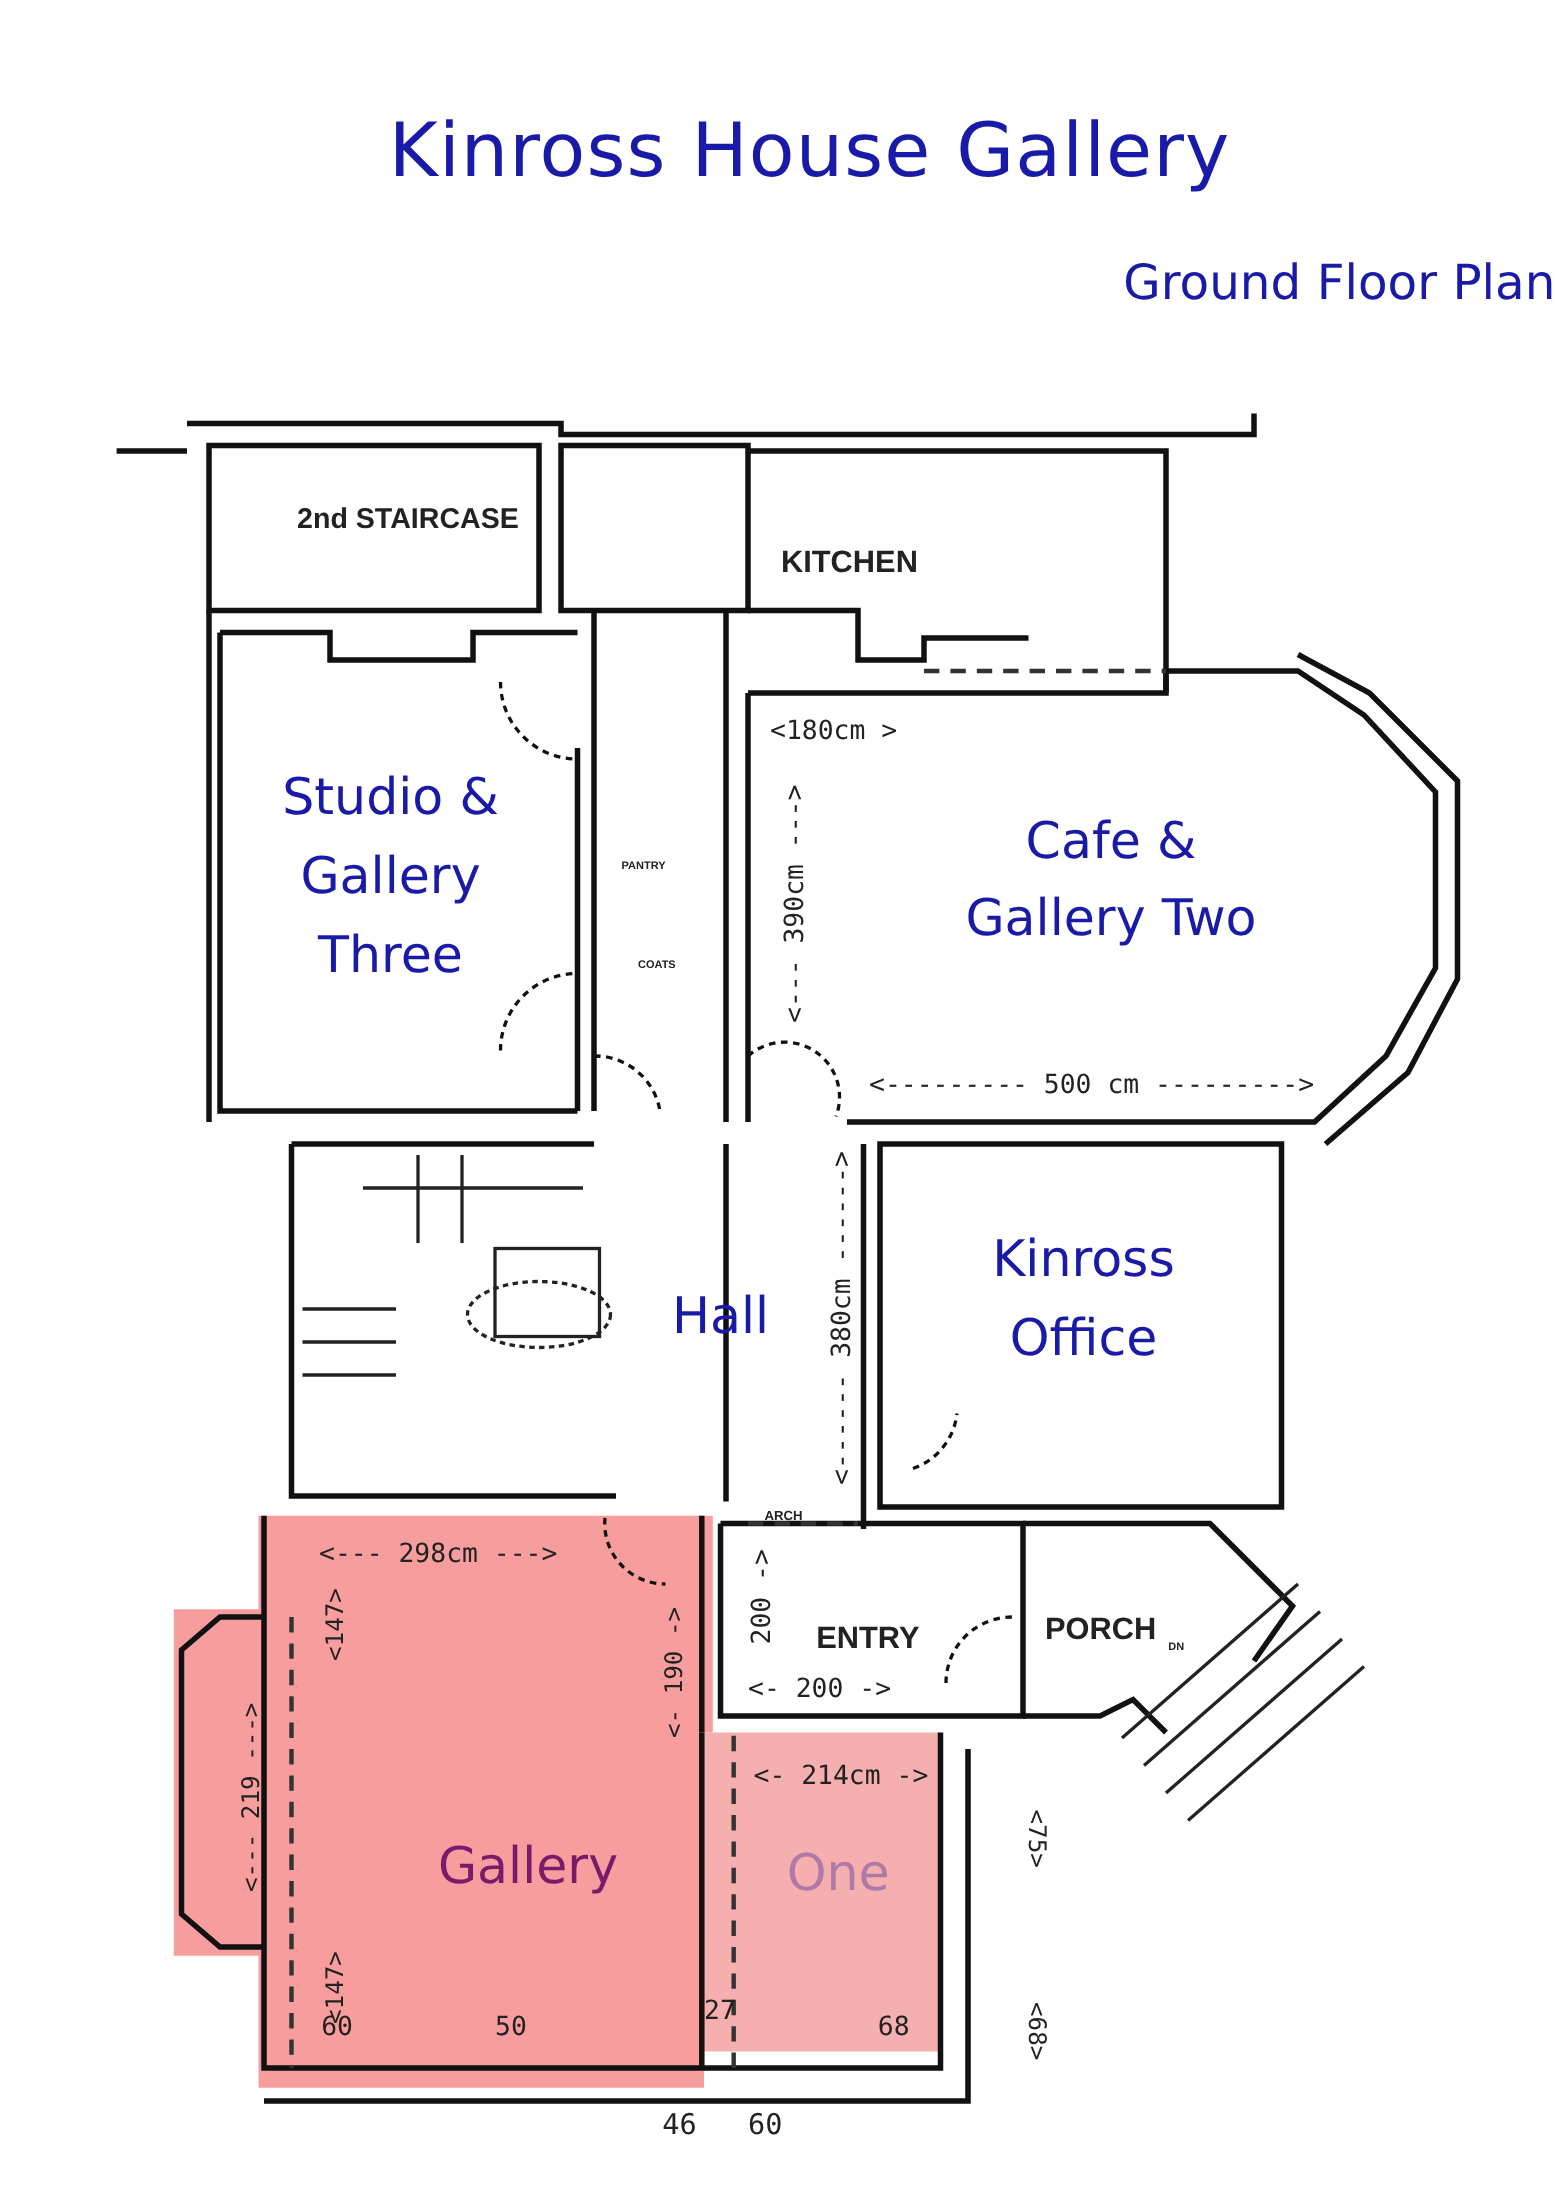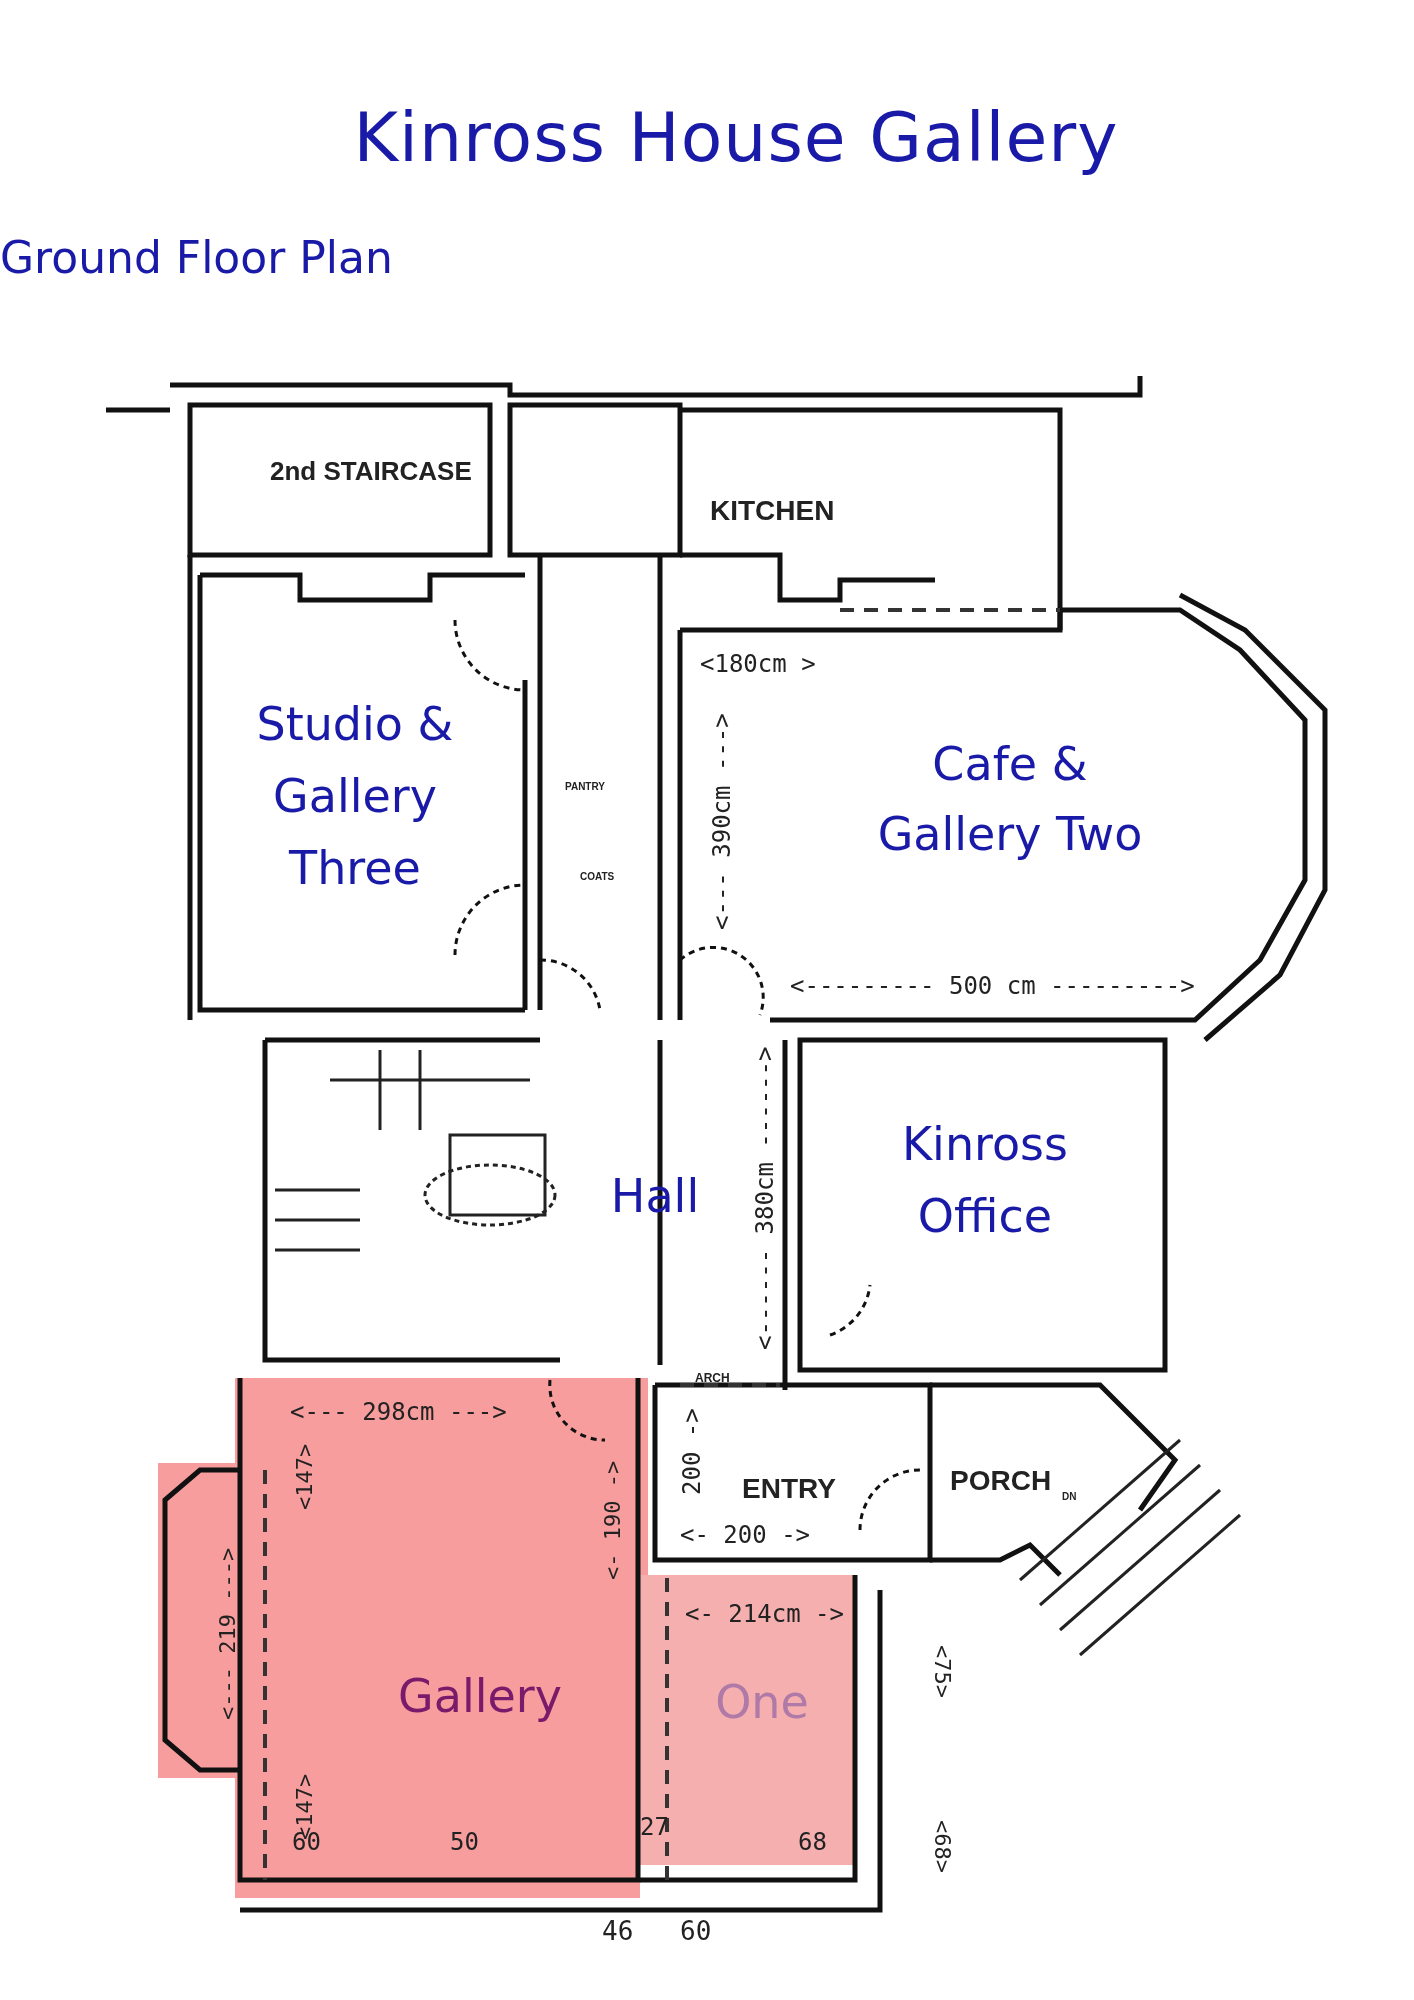--- a/index.html
+++ b/index.html
@@ -1,18 +1,18 @@
 <!DOCTYPE html>
 <html><head>
 <meta charset="utf-8">
 <style>
   html,body{margin:0;padding:0;background:#ffffff;}
   body{width:1414px;height:2000px;position:relative;overflow:hidden;font-family:"DejaVu Sans",sans-serif;}
   .title{position:absolute;left:0;width:1414px;top:98px;text-align:center;font-family:"DejaVu Sans",sans-serif;font-size:68px;color:#1a1aa8;letter-spacing:1px;padding-left:29px;}
-  .subtitle{position:absolute;left:0;width:1414px;top:232px;text-align:left;font-family:"DejaVu Sans",sans-serif;font-size:44px;color:#1a1aa8;}
+  .subtitle{position:absolute;left:0;width:1414px;top:232px;text-align:right;font-family:"DejaVu Sans",sans-serif;font-size:44px;color:#1a1aa8;}
   svg.plan{position:absolute;left:0;top:0;}
   .room-label{font-family:"DejaVu Sans",sans-serif;fill:#1a1aa8;}
   .dim{font-family:"DejaVu Sans Mono",monospace;fill:#222;}
   .small{font-family:"Liberation Sans",sans-serif;fill:#222;font-weight:bold;}
 </style>
 </head>
 <body>
 
 <div class="title">Kinross House Gallery</div>
 <div class="subtitle">Ground Floor Plan</div>

